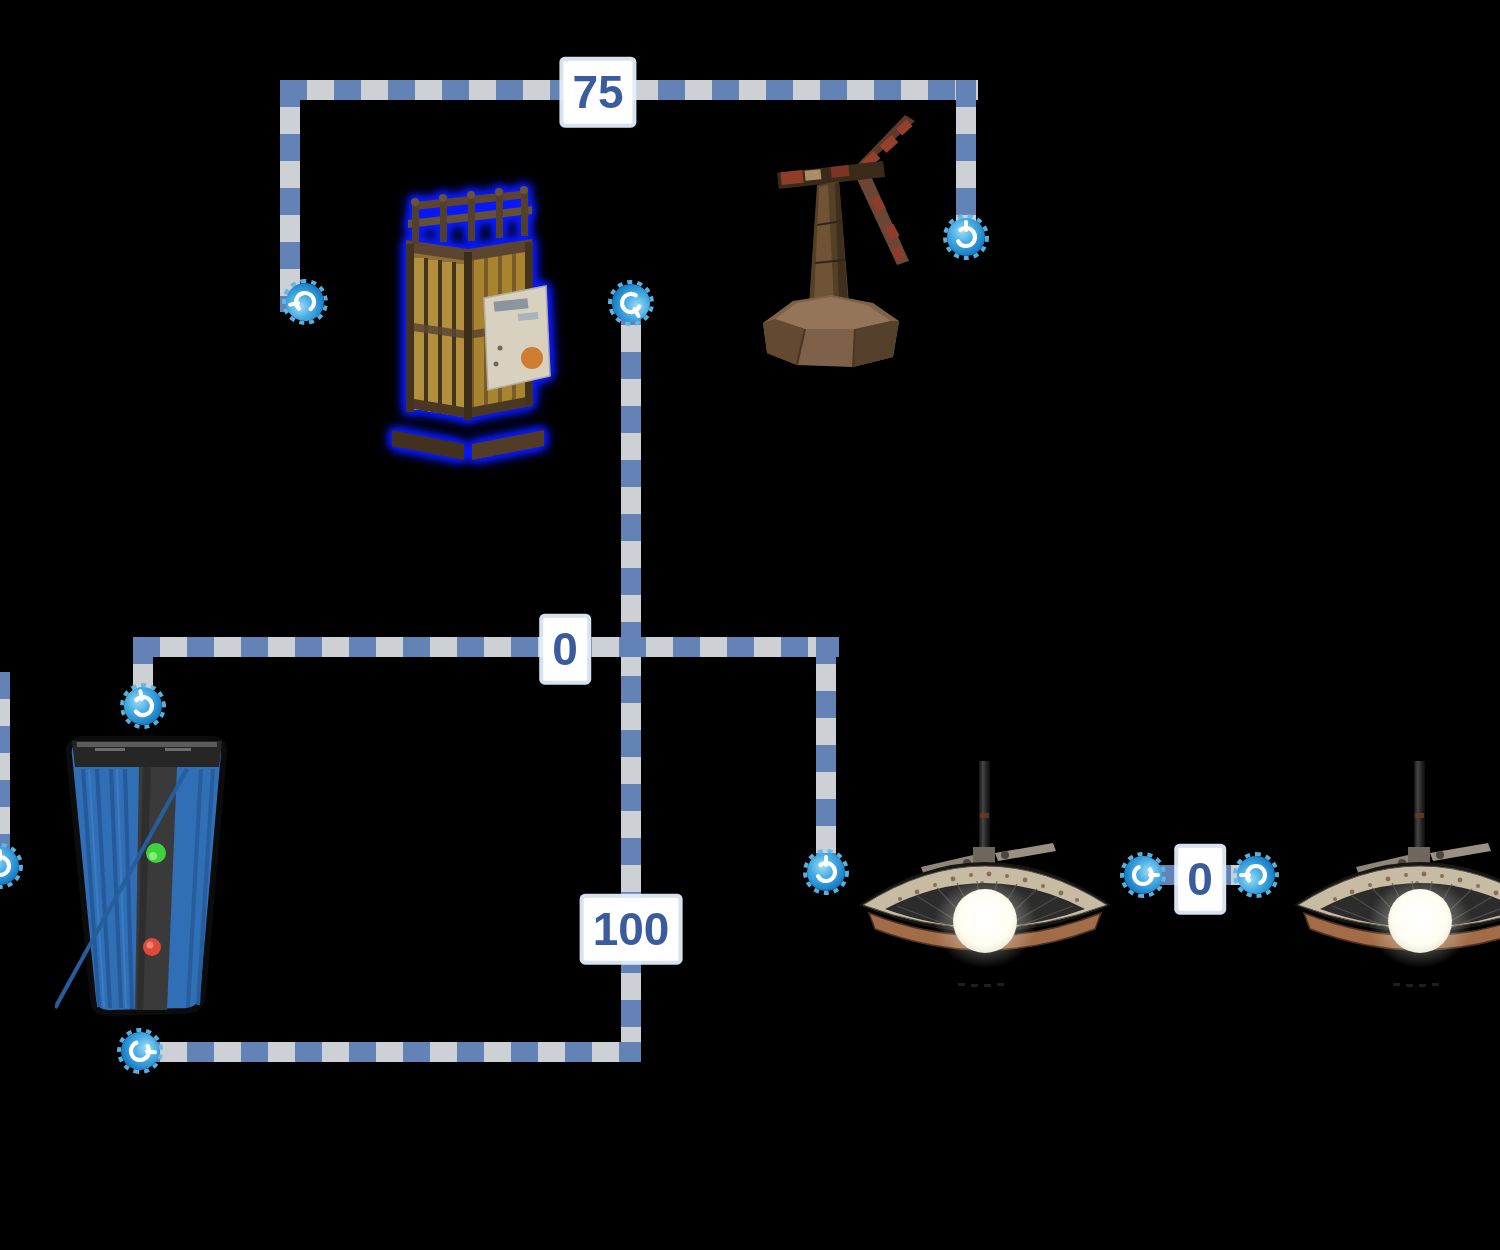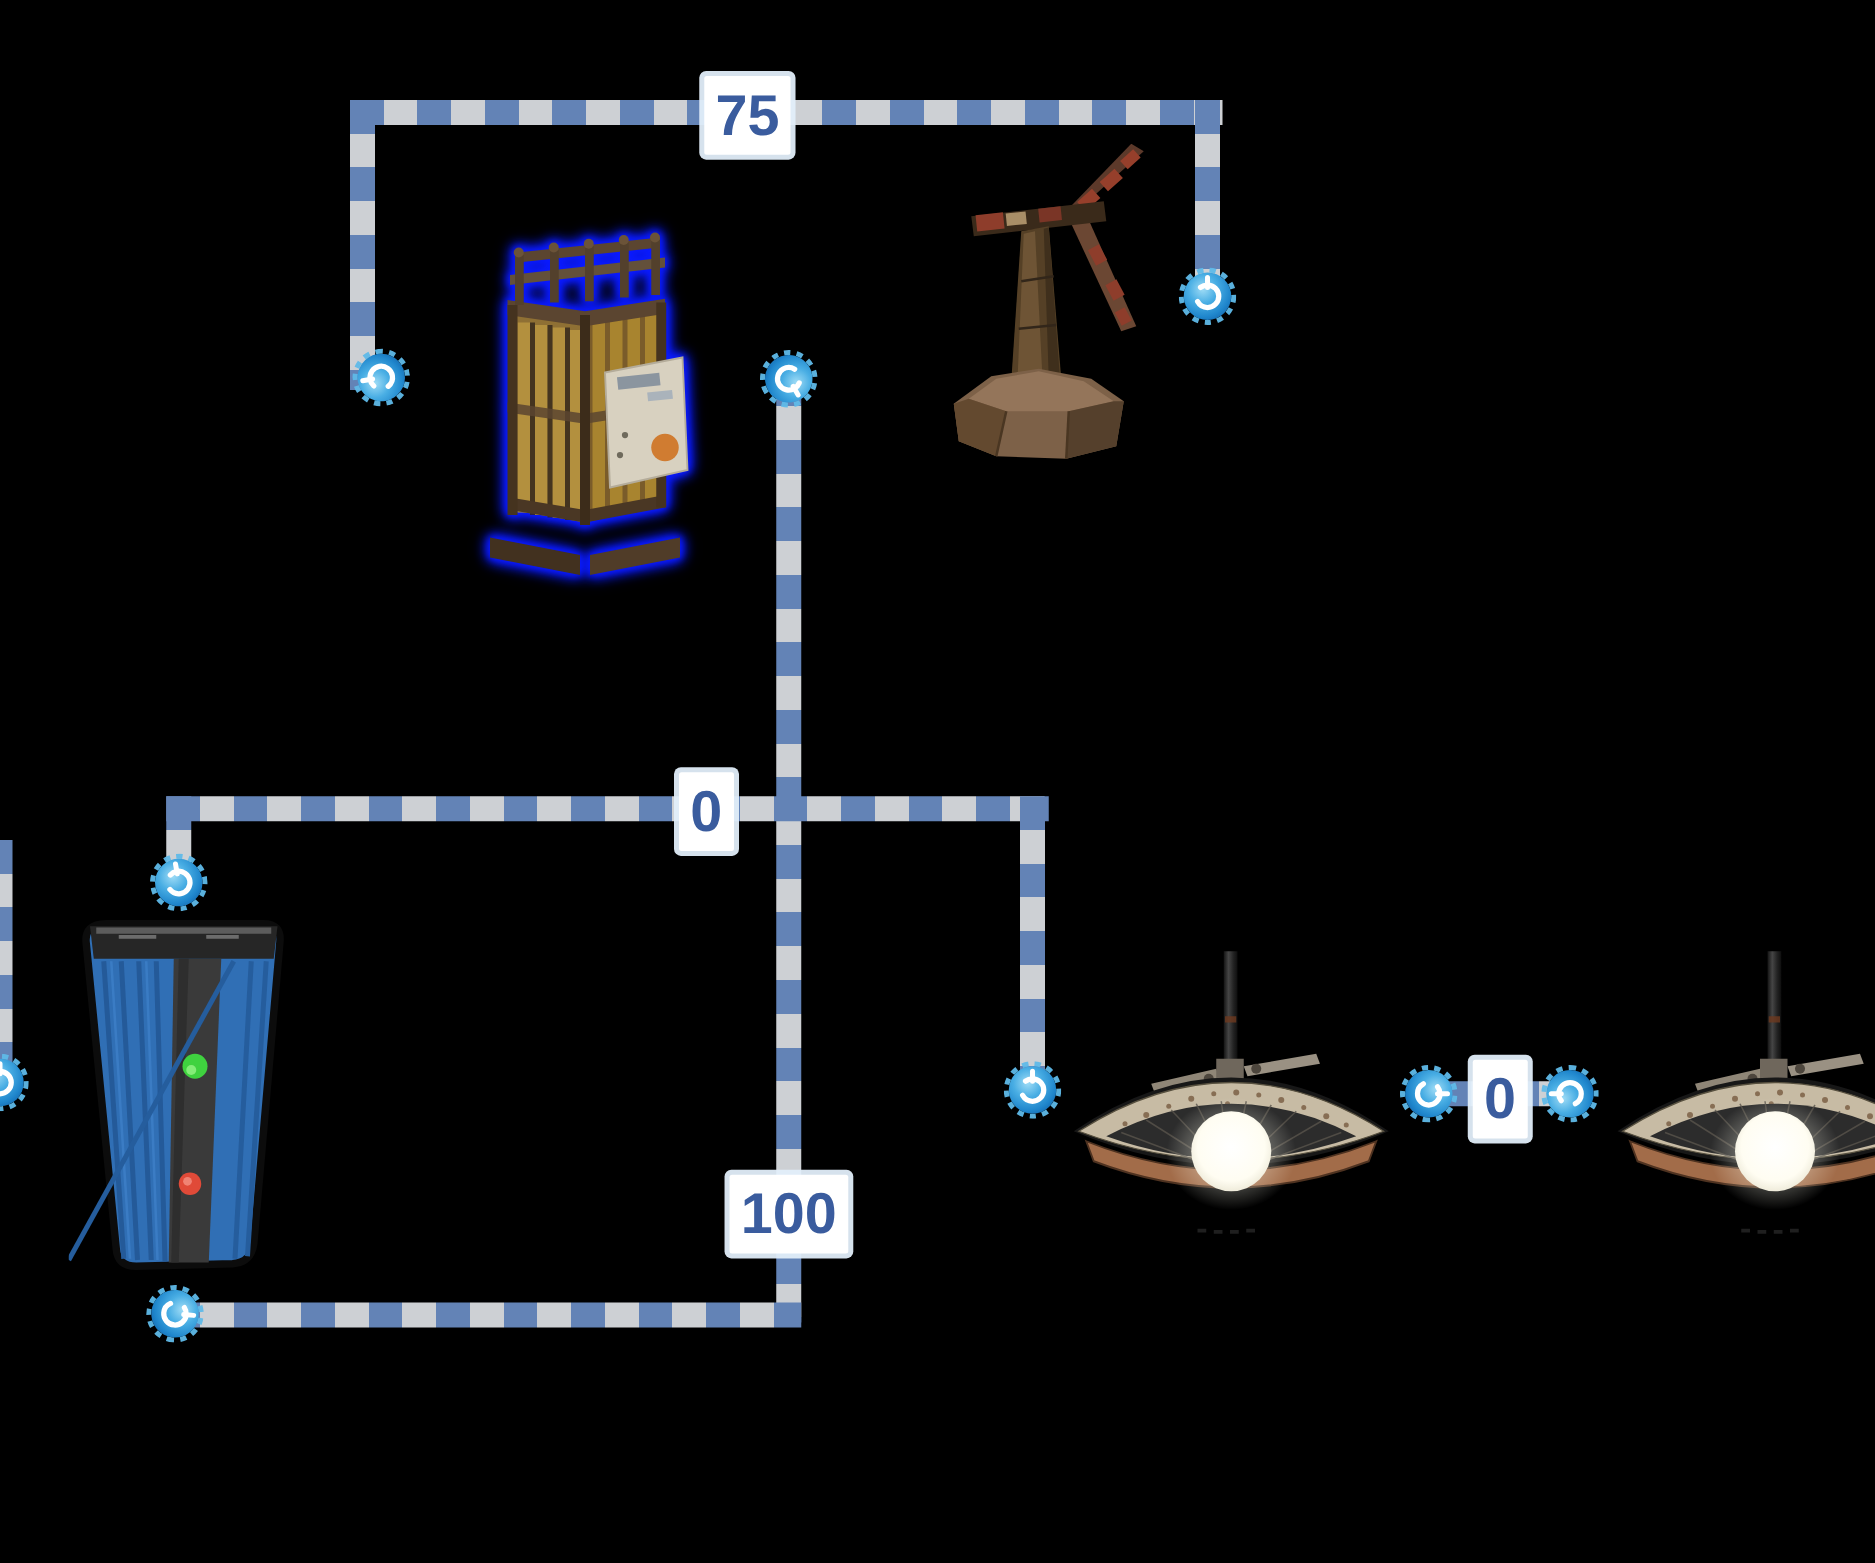--- a/index.html
+++ b/index.html
@@ -126,21 +126,21 @@
   <div class="wire wire-v" style="left:816px;top:637px;height:232px;"></div>
 
   <div class="wire wire-h" style="left:133px;top:1042px;width:508px;"></div>
 
   <div class="wire wire-v" style="left:-10px;top:672px;height:190px;"></div>
 
   <div class="wire wire-h" style="left:1150px;top:865px;width:102px;"></div>
 
   <div class="wire-label" style="left:598px;top:92px;">75</div>
   <div class="wire-label" style="left:565px;top:649px;">0</div>
-  <div class="wire-label" style="left:631px;top:971px;">100</div>
+  <div class="wire-label" style="left:631px;top:929px;">100</div>
   <div class="wire-label" style="left:1200px;top:879px;">0</div>
 
   <div class="node" style="left:282px;top:279px;">
     <svg style="transform:rotate(-100deg)">
         <use href="#nodeSym"></use>
       </svg>
   </div>
   <div class="node" style="left:943px;top:214px;">
     <svg>
         <use href="#nodeSym"></use>

